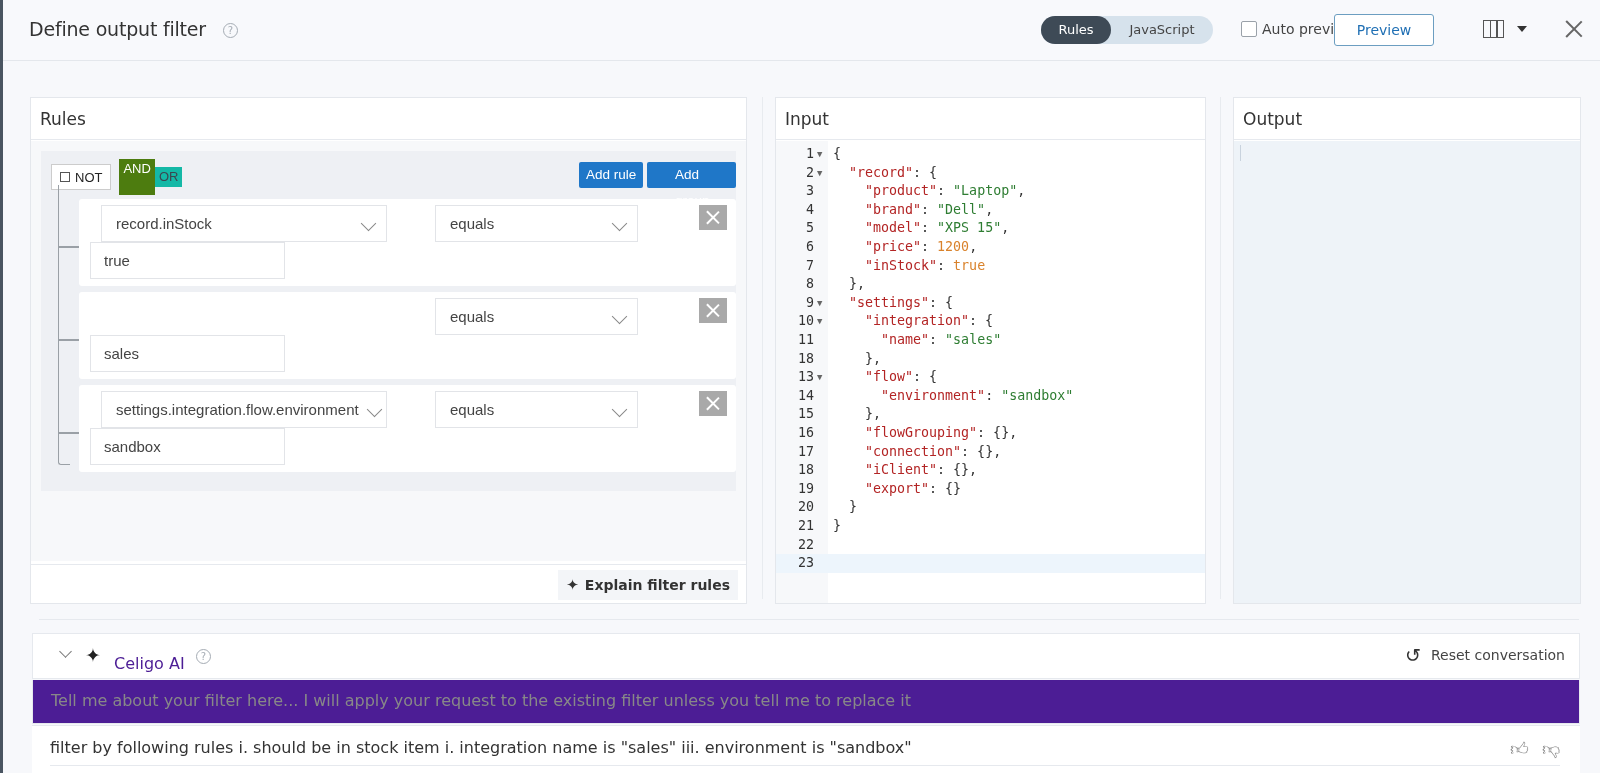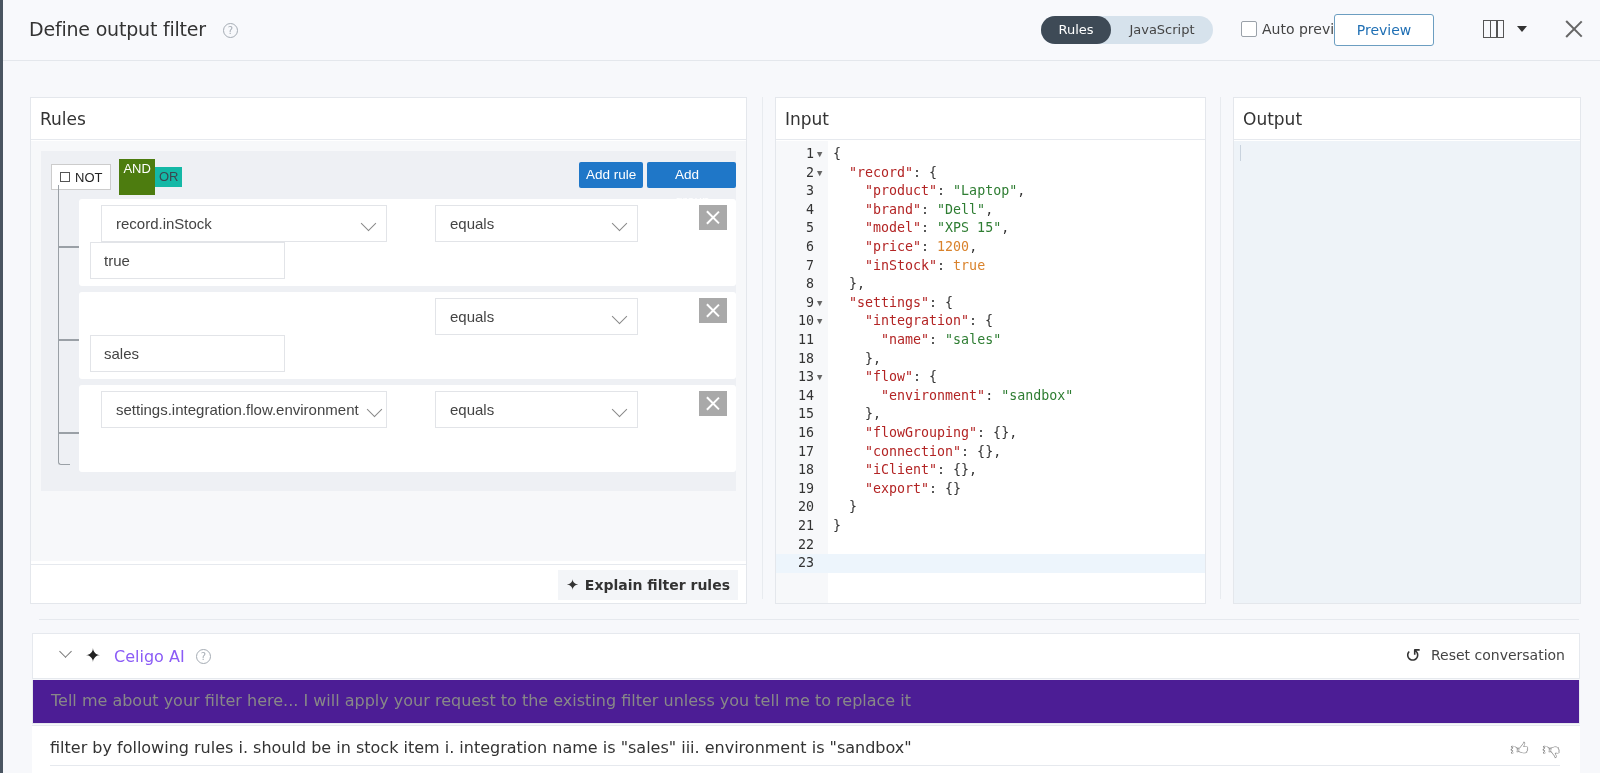--- a/index.html
+++ b/index.html
@@ -136,21 +136,21 @@
   .s { color: #2e7d32; }
   .n { color: #d9822b; }
   .output-body { position: absolute; left: 0; top: 43px; width: 346px; height: 462px; background: #eef3f8; }
   .cursor-line { position: absolute; left: 6px; top: 4px; width: 1px; height: 16px; background: #c9d3de; }
 
   
   .ai-sep { position: absolute; left: 36px; top: 619px; width: 1540px; height: 1px; background: #e6e9ee; }
   .ai-header { position: absolute; left: 29px; top: 633px; width: 1548px; height: 46px; background: #fff; border: 1px solid #e6e9ee; }
   .ai-chev { position: absolute; left: 28px; top: 13px; width: 9px; height: 9px; border-right: 1.3px solid #777; border-bottom: 1.3px solid #777; transform: rotate(45deg); cursor: pointer; }
   .ai-spark { position: absolute; left: 52px; top: 10px; font-size: 19px; color: #222; }
-  .ai-title { position: absolute; left: 81px; top: 13px; font-size: 16px; color: #8b5cf6; font-family: "DejaVu Sans", sans-serif; }
+  .ai-title { position: absolute; left: 81px; top: 20px; font-size: 16px; color: #4c1d95; font-family: "DejaVu Sans", sans-serif; }
   .ai-help { position: absolute; left: 163px; top: 15px; }
   .reset-btn { position: absolute; right: 14px; top: 12px; display: flex; align-items: center; gap: 10px; font-size: 14px; color: #444; font-family: "DejaVu Sans", sans-serif; cursor: pointer; }
   .reset-icon { font-size: 19px; color: #333; line-height: 18px; }
   .ai-input { position: absolute; left: 29px; top: 680px; width: 1548px; height: 44px; background: #4c1d95; border: 1px solid #e6e9ee; border-top: 0; font-size: 16px; color: #888; padding-left: 18px; line-height: 42px; font-family: "DejaVu Sans", sans-serif; }
   .ai-msg { position: absolute; left: 29px; top: 725px; width: 1548px; height: 48px; background: #fff; border-top: 1px solid #e6e9ee; }
   .ai-msg-text { position: absolute; left: 18px; top: 12px; font-size: 16px; color: #333; font-family: "DejaVu Sans", sans-serif; }
   .ai-msg-line { position: absolute; left: 18px; top: 39px; width: 1510px; height: 1px; background: #e6e9ee; }
   .thumb { position: absolute; top: 12px; font-size: 18px; color: #888; cursor: pointer; }
 </style>
 </head>
@@ -229,20 +229,21 @@
         <div class="rule-tick"></div>
         <div class="select field-sel" style="padding-left:14px;">
           <span>settings.integration.flow.environment</span>
           <span class="chev" style="right:6px;"></span>
         </div>
         <div class="select op-sel">
           <span>equals</span>
           <span class="chev"></span>
         </div>
         <div class="del-btn"></div>
+        <div class="val-input">sandbox</div>
       </div>
     </div>
   </div>
   <div class="rules-footer">
     <div class="explain-btn">
       <span class="sparkle">✦</span>
       <span>Explain filter rules</span>
     </div>
   </div>
 </div>

